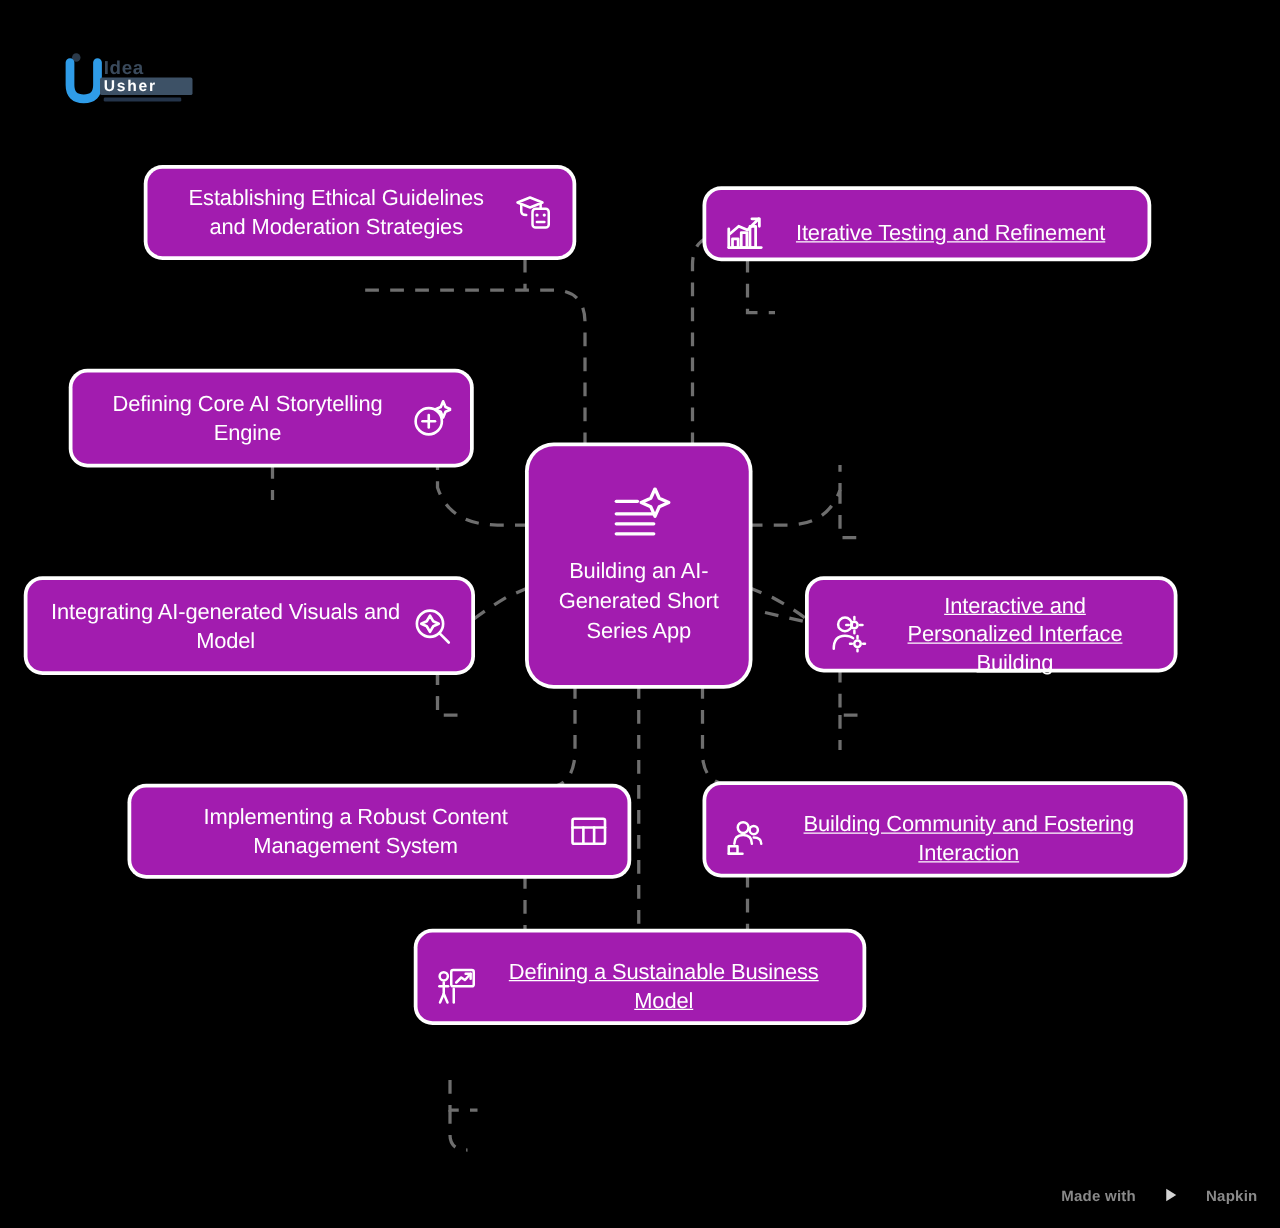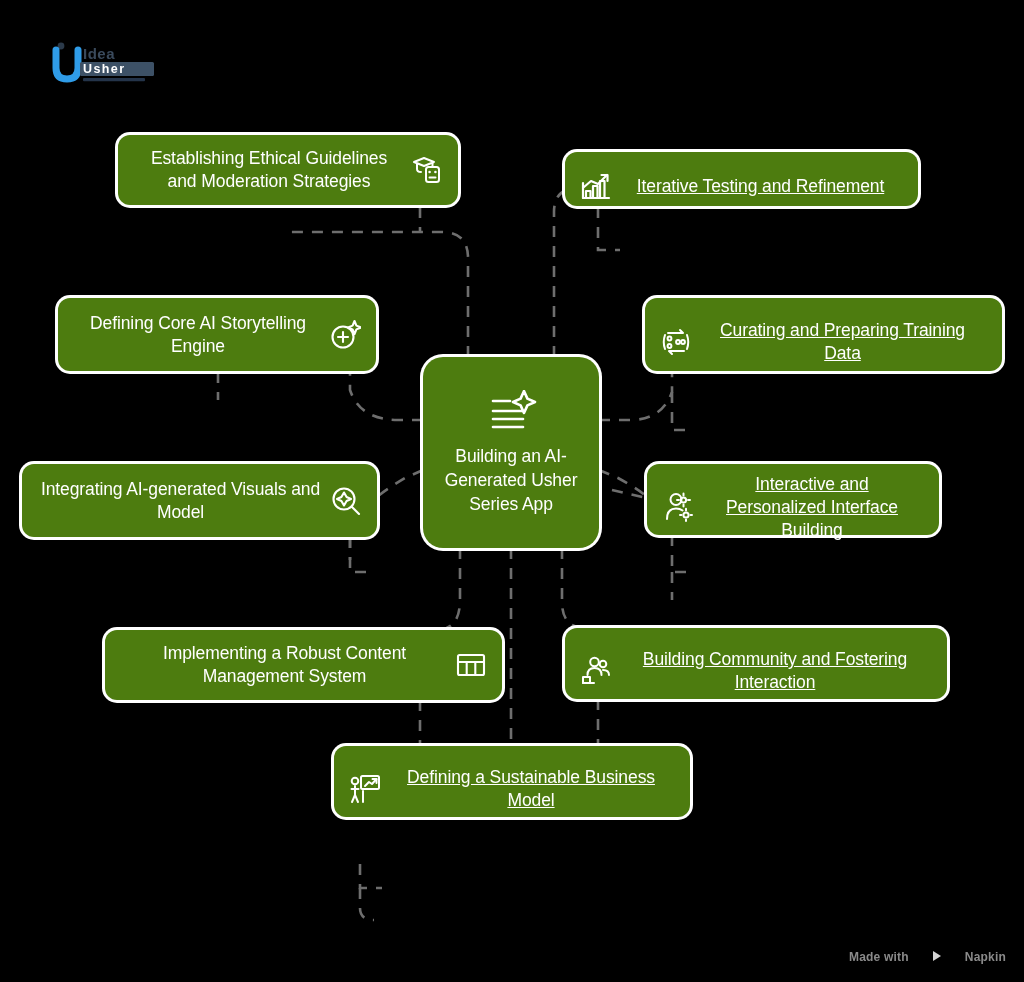--- a/index.html
+++ b/index.html
@@ -14,21 +14,21 @@
   
   #edges { position:absolute; inset:0; width:1024px; height:982px; pointer-events:none; }
 
   
   .logo { position:absolute; left:50px; top:38px; width:108px; height:46px; }
   .logo svg { display:block; }
 
   
   .node {
     position:absolute;
-    background:#4d7c0f;
+    background:#a21caf;
     border-radius:12px;
     box-shadow:0 0 0 3px #ffffff;
     display:flex;
     align-items:center;
     color:#ffffff;
     z-index:3;
   }
   .node .label {
     font-size:17.5px;
     line-height:23px;
@@ -142,21 +142,21 @@
       <svg width="56" height="46" viewBox="0 0 56 46" xmlns="http://www.w3.org/2000/svg">
         <g stroke="#ffffff" stroke-width="2.6" stroke-linecap="round" fill="none">
           <line x1="10" y1="11" x2="27" y2="11"></line>
           <line x1="10" y1="21" x2="40" y2="21"></line>
           <line x1="10" y1="29" x2="40" y2="29"></line>
           <line x1="10" y1="37" x2="40" y2="37"></line>
         </g>
         <path d="M41 1 L44.4 8.6 L52 12 L44.4 15.4 L41 23 L37.6 15.4 L30 12 L37.6 8.6 Z" fill="none" stroke="#ffffff" stroke-width="2.6" stroke-linejoin="round"></path>
       </svg>
     </span>
-    <span class="label">Building an AI-Generated Usher Series App</span>
+    <span class="label">Building an AI-Generated Short Series App</span>
   </div>
 
   <div class="node icon-right" id="n-ethical">
     <span class="label">Establishing Ethical Guidelines and Moderation Strategies</span>
     <span class="ico">
       <svg width="32" height="32" viewBox="0 0 32 32" xmlns="http://www.w3.org/2000/svg">
         <g fill="none" stroke="#ffffff" stroke-width="2" stroke-linejoin="round" stroke-linecap="round">
           <path d="M3 8 L13 4 L23 8 L13 12 Z"></path>
           <path d="M6 10 L6 15 Q6 18 10 18"></path>
           <rect x="15" y="13" width="13" height="15" rx="2.5"></rect>
@@ -193,37 +193,20 @@
         <g fill="none" stroke="#ffffff" stroke-width="2.1" stroke-linecap="round">
           <circle cx="14" cy="18" r="10.5"></circle>
           <line x1="14" y1="13" x2="14" y2="23"></line>
           <line x1="9" y1="18" x2="19" y2="18"></line>
         </g>
         <path d="M25.5 2 L27.4 6.6 L32 8.5 L27.4 10.4 L25.5 15 L23.6 10.4 L19 8.5 L23.6 6.6 Z" fill="none" stroke="#ffffff" stroke-width="2.1" stroke-linejoin="round"></path>
       </svg>
     </span>
   </div>
 
-  <div class="node icon-left" id="n-curating">
-    <span class="ico">
-      <svg width="32" height="32" viewBox="0 0 32 32" xmlns="http://www.w3.org/2000/svg">
-        <g fill="none" stroke="#ffffff" stroke-width="2" stroke-linecap="round" stroke-linejoin="round">
-          <path d="M5 9 Q2.5 16 5 23"></path>
-          <path d="M27 9 Q29.5 16 27 23"></path>
-          <circle cx="9.5" cy="12.5" r="1.9"></circle>
-          <circle cx="9.5" cy="20" r="1.9"></circle>
-          <circle cx="18" cy="16" r="1.9"></circle>
-          <circle cx="23" cy="16" r="1.9"></circle>
-          <path d="M8 7 L23 7 L20 4"></path>
-          <path d="M24 25 L9 25 L12 28"></path>
-        </g>
-      </svg>
-    </span>
-    <span class="label">Curating and Preparing Training Data</span>
-  </div>
 
   <div class="node icon-right" id="n-visuals">
     <span class="label">Integrating AI-generated Visuals and Model</span>
     <span class="ico">
       <svg width="32" height="32" viewBox="0 0 32 32" xmlns="http://www.w3.org/2000/svg">
         <g fill="none" stroke="#ffffff" stroke-width="2.1" stroke-linecap="round" stroke-linejoin="round">
           <circle cx="14" cy="14" r="10.5"></circle>
           <line x1="21.5" y1="21.5" x2="29" y2="29"></line>
           <path d="M14 7.5 L16.6 12 L21 14 L16.6 16 L14 20.5 L11.4 16 L7 14 L11.4 12 Z"></path>
         </g>

